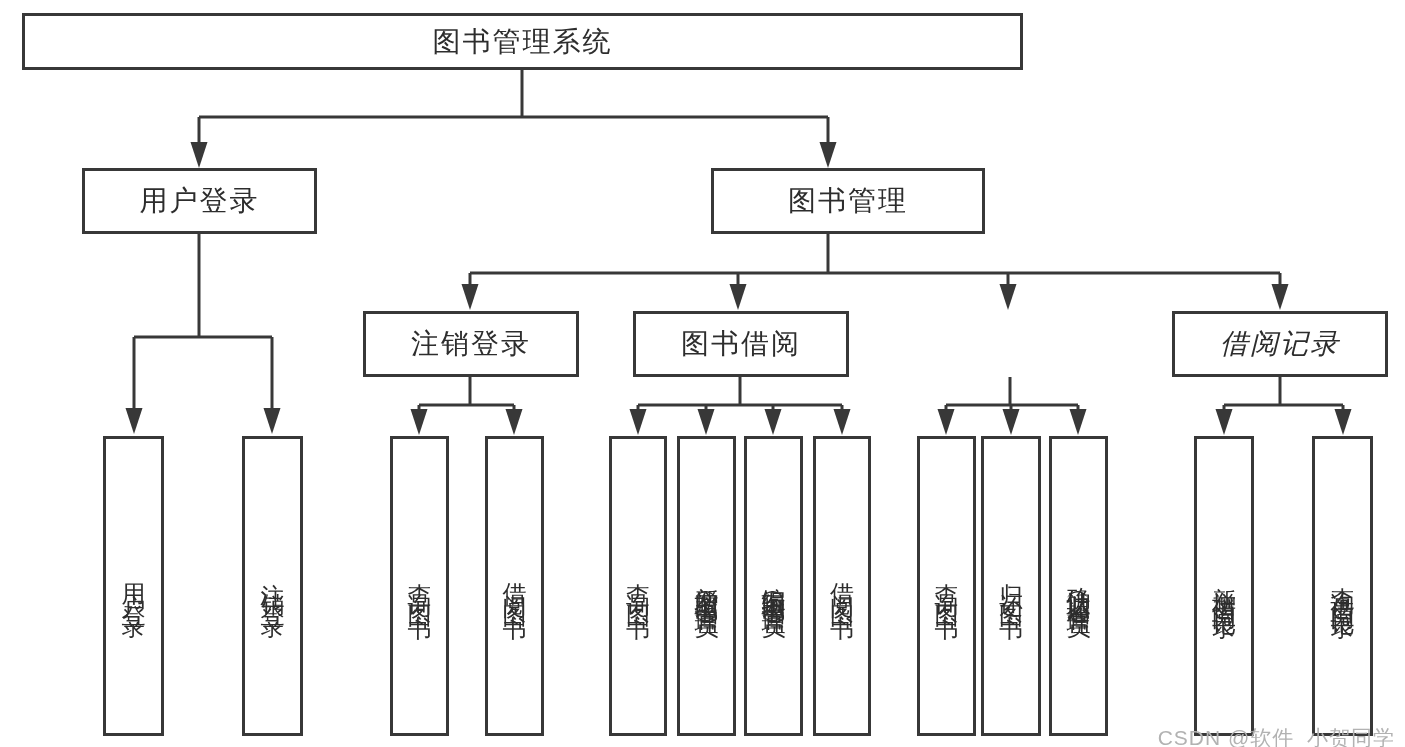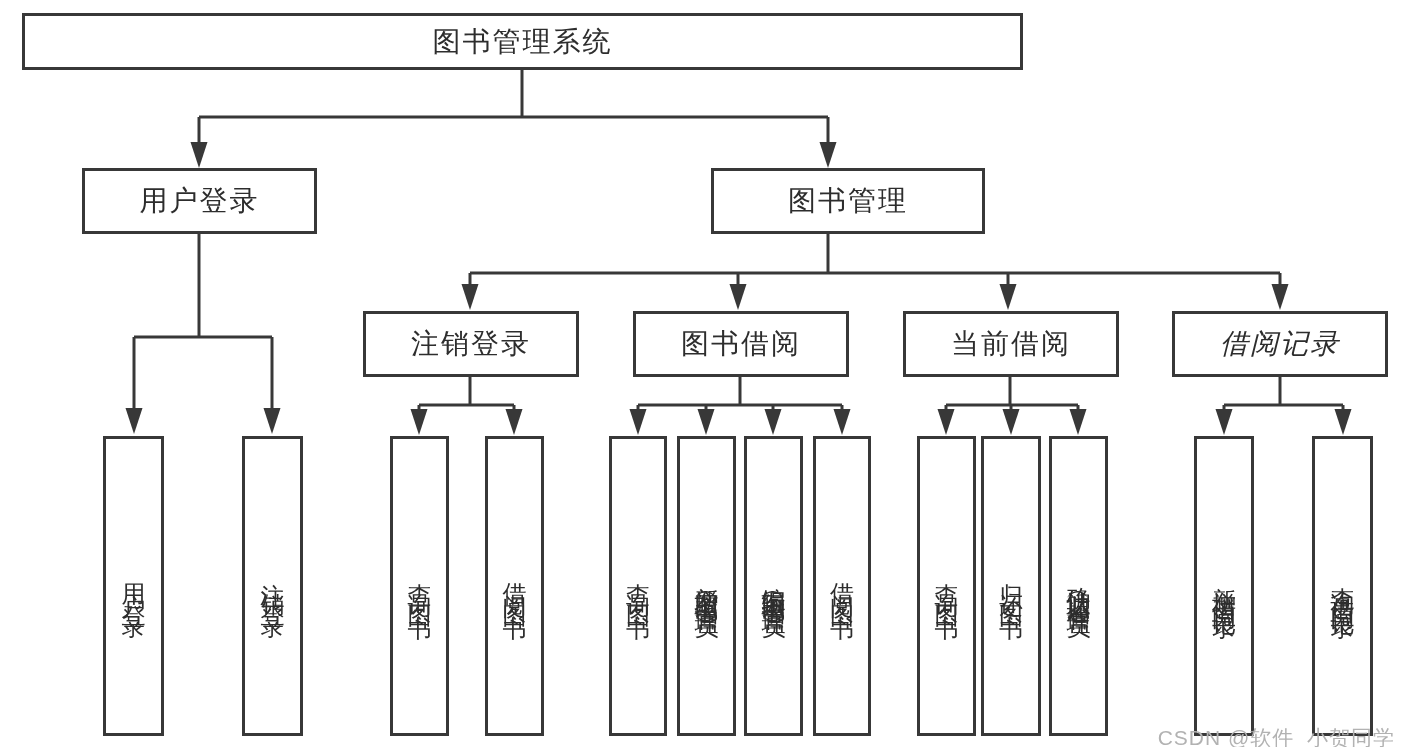--- a/index.html
+++ b/index.html
@@ -120,23 +120,20 @@
   <div class="box b-mgmt">
     <span class="hlabel">图书管理</span>
   </div>
 
   <div class="box b-rec">
     <span class="hlabel">注销登录</span>
   </div>
   <div class="box b-borrow">
     <span class="hlabel">图书借阅</span>
   </div>
-  <div class="box b-cur">
-    <span class="hlabel">当前借阅</span>
-  </div>
   <div class="box b-record">
     <span class="hlabel">借阅记录</span>
   </div>
 
   <div class="box leaf b-ll1">
     <span class="vlabel ls-wide">用户登录</span>
   </div>
   <div class="box leaf b-ll2">
     <span class="vlabel ls-wide">注销登录</span>
   </div>

